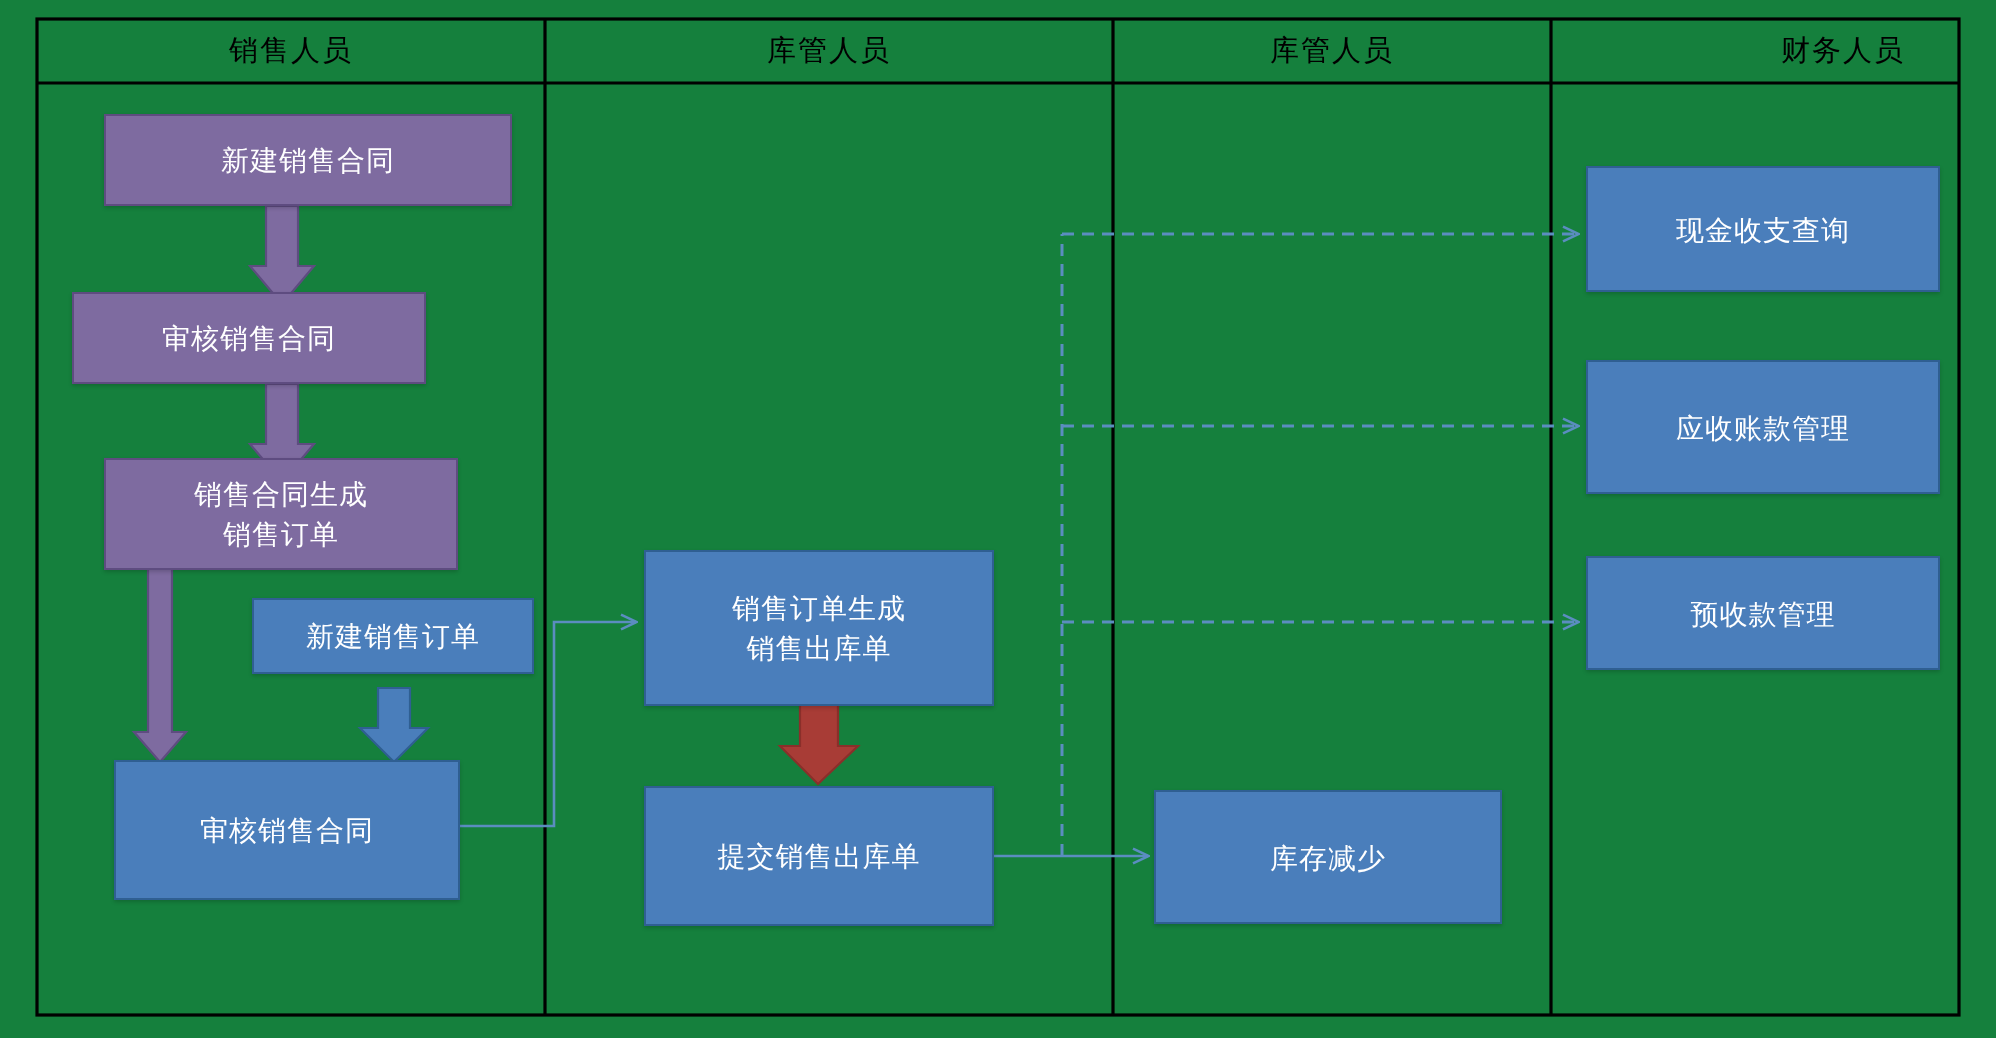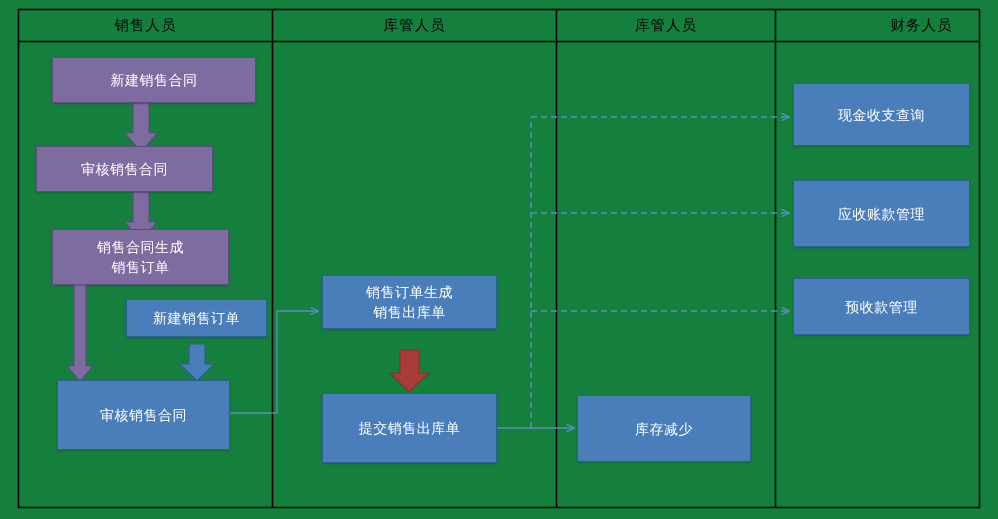--- a/index.html
+++ b/index.html
@@ -137,21 +137,21 @@
 
   <div class="node purple" style="left:36px;  top:146px; width:177px; height:46px;">审核销售合同</div>
 
   <div class="node purple" style="left:52px;  top:229px; width:177px; height:56px;">销售合同生成
 销售订单</div>
 
   <div class="node blue" style="left:126px; top:299px; width:141px; height:38px;">新建销售订单</div>
 
   <div class="node blue" style="left:57px;  top:380px; width:173px; height:70px;">审核销售合同</div>
 
-  <div class="node blue" style="left:322px; top:275px; width:175px; height:54px;">销售订单生成
+  <div class="node blue" style="left:322px; top:275px; width:175px; height:78px;">销售订单生成
 销售出库单</div>
 
   <div class="node blue" style="left:322px; top:393px; width:175px; height:70px;">提交销售出库单</div>
 
   <div class="node blue" style="left:577px; top:395px; width:174px; height:67px;">库存减少</div>
 
   <div class="node blue" style="left:793px; top:83px;  width:177px; height:63px;">现金收支查询</div>
 
   <div class="node blue" style="left:793px; top:180px; width:177px; height:67px;">应收账款管理</div>
 

